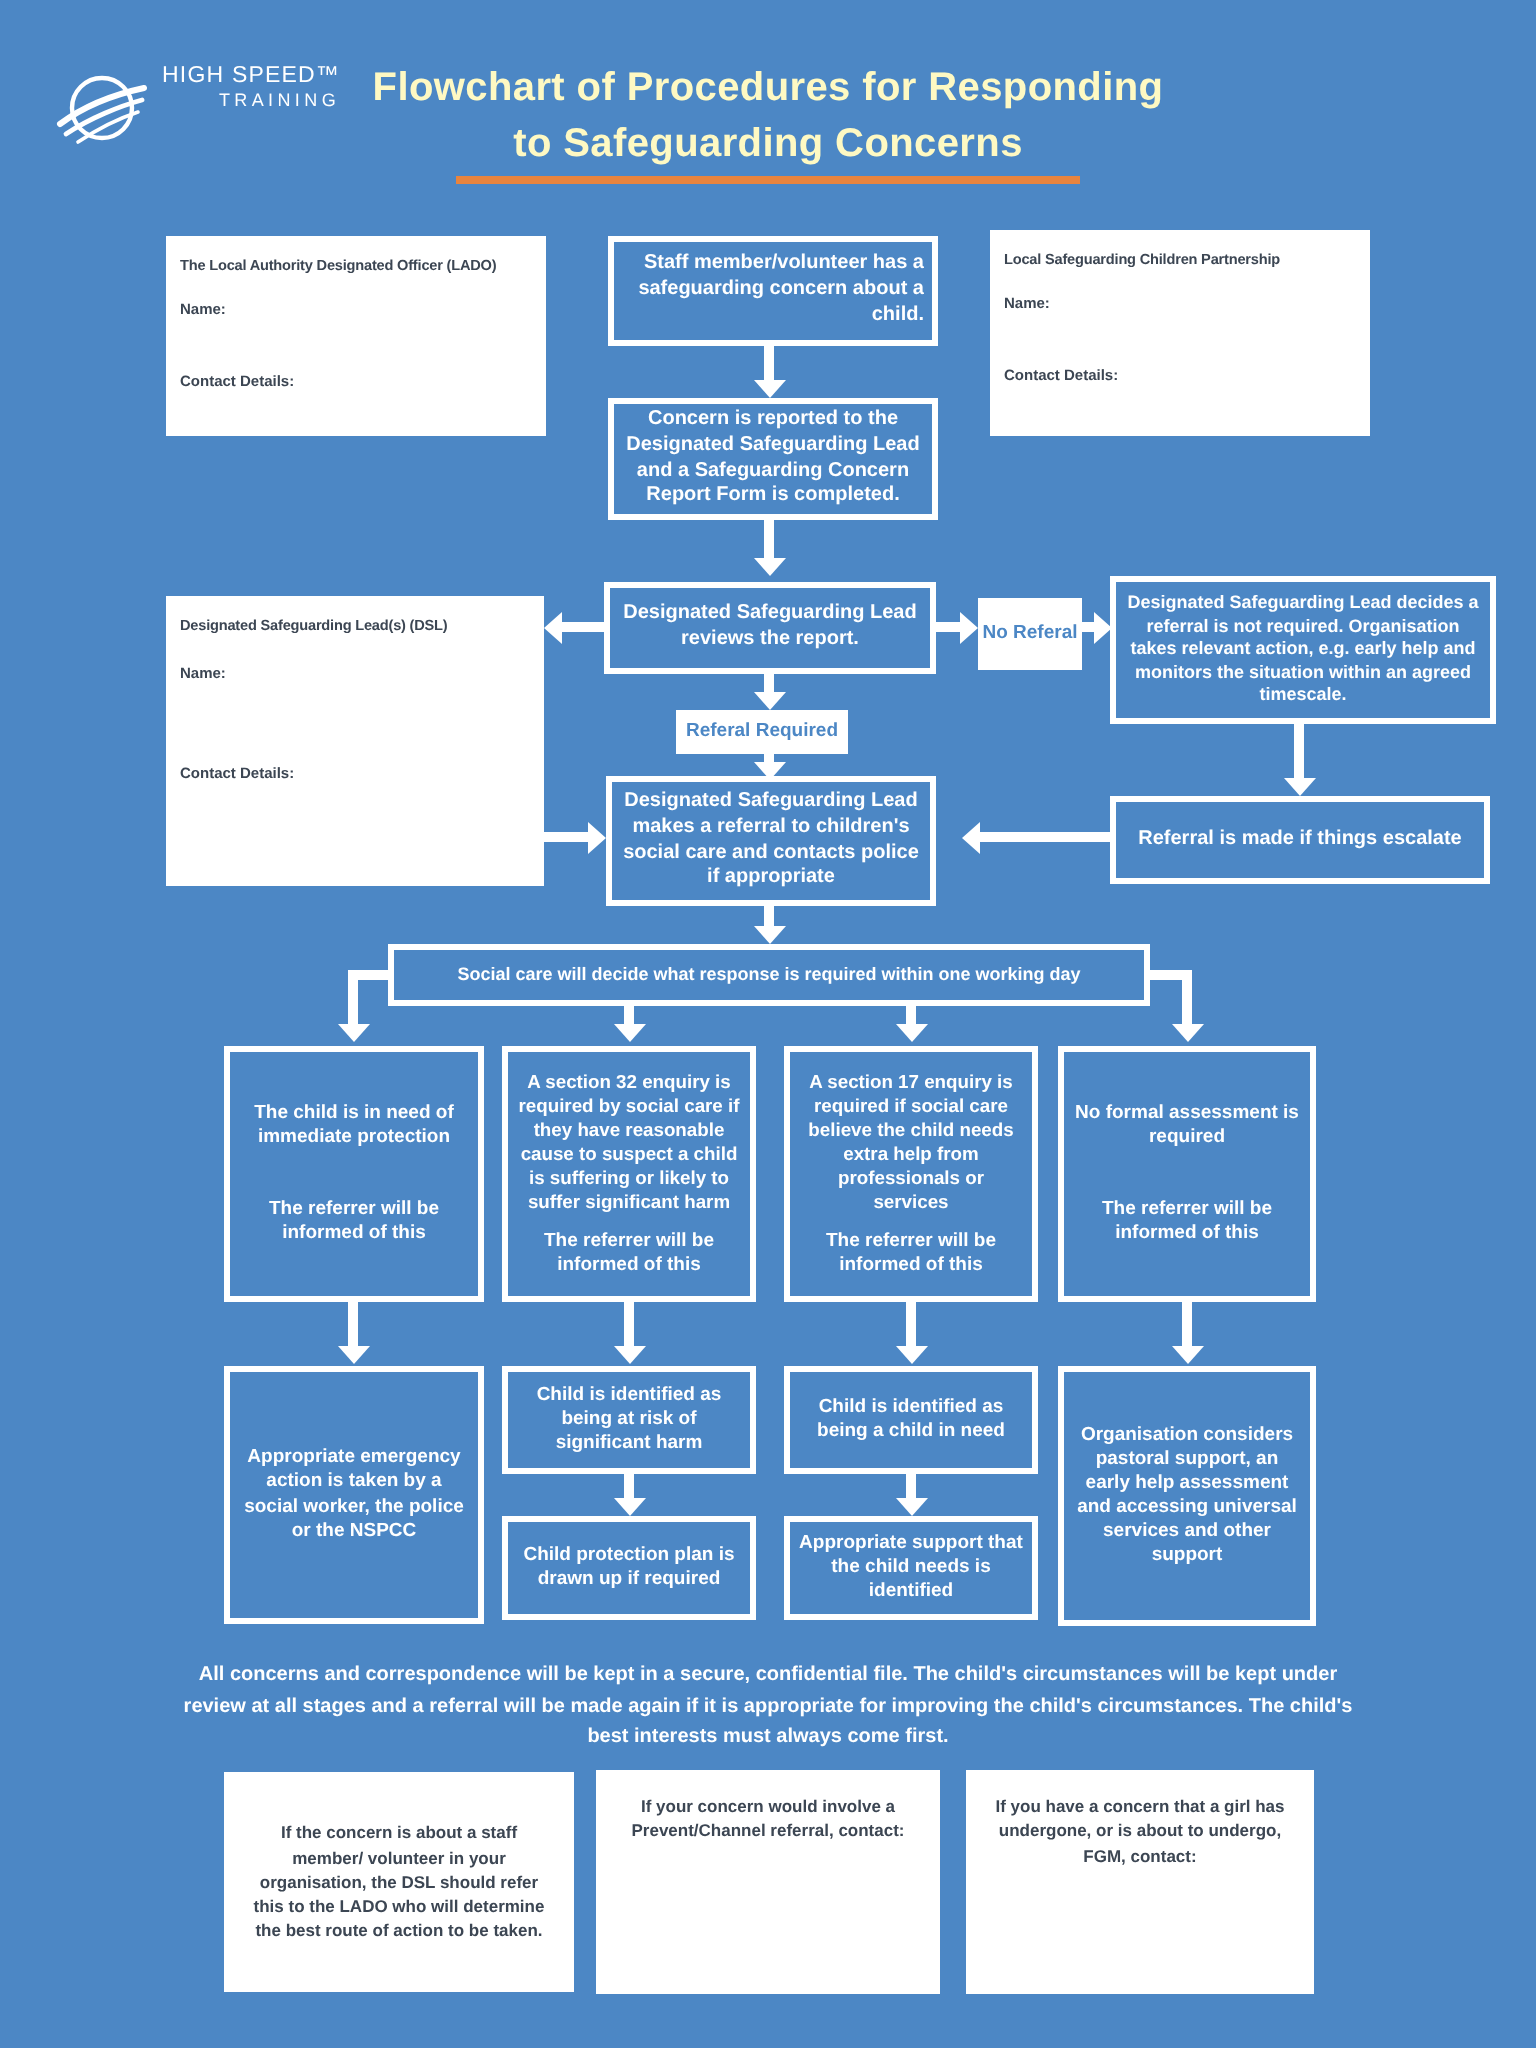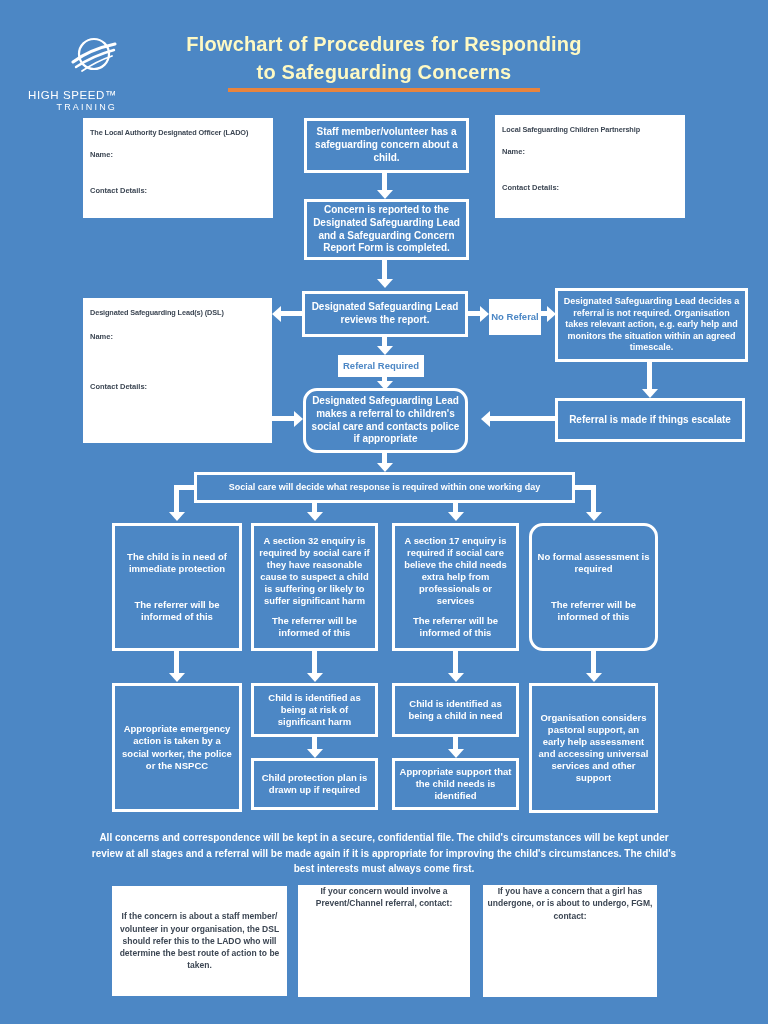--- a/index.html
+++ b/index.html
@@ -7,21 +7,21 @@
     --accent:#E8843E;
     --ink:#3C4653;
   }
   html,body{margin:0;padding:0;background:#fff;}
   #canvas{
     position:relative;width:768px;height:1024px;margin:0 auto;
     background:var(--bg);overflow:hidden;
     font-family:"Liberation Sans","DejaVu Sans",sans-serif;
   }
   
-  .logo{position:absolute;left:28px;top:32px;display:flex;align-items:flex-end;gap:7px;color:#fff;flex-direction:column;}
+  .logo{position:absolute;left:28px;top:32px;display:flex;align-items:flex-start;gap:7px;color:#fff;}
   .logo-text{display:flex;flex-direction:column;align-items:flex-end;line-height:1.15;}
   .logo-l1{font-size:11.5px;letter-spacing:.6px;}
   .logo-l2{font-size:9px;letter-spacing:2.2px;}
   .page-title{position:absolute;left:0;right:0;top:31px;text-align:center;color:#fef9c3;
     font-size:20px;font-weight:bold;line-height:1.38;letter-spacing:.2px;}
   .title-rule{position:absolute;left:50%;transform:translateX(-50%);top:88px;width:312px;height:4px;background:var(--accent);}
   
   .bluebox{position:absolute;box-sizing:border-box;border:3px solid #fff;background:var(--bg);
     color:#fff;font-weight:bold;font-size:10px;line-height:1.28;text-align:center;
     display:flex;flex-direction:column;align-items:center;justify-content:center;padding:2px 4px;}
@@ -47,21 +47,21 @@
   .head-down::after{content:"";position:absolute;top:100%;left:50%;margin-left:-8px;
     border-left:8px solid transparent;border-right:8px solid transparent;border-top:9px solid #fff;}
   .head-left::before{content:"";position:absolute;right:100%;top:50%;margin-top:-8px;
     border-top:8px solid transparent;border-bottom:8px solid transparent;border-right:9px solid #fff;}
   .head-right::after{content:"";position:absolute;left:100%;top:50%;margin-top:-8px;
     border-top:8px solid transparent;border-bottom:8px solid transparent;border-left:9px solid #fff;}
   
   .footer-note{position:absolute;left:84px;top:830px;width:600px;text-align:center;color:#fff;
     font-weight:bold;font-size:10px;line-height:1.55;}
   .note{position:absolute;box-sizing:border-box;background:#fff;color:var(--ink);
-    font-weight:bold;font-size:8.5px;line-height:1.45;text-align:center;padding:0;}
+    font-weight:bold;font-size:8.5px;line-height:1.45;text-align:center;padding:12px;}
   .note-center{display:flex;align-items:center;justify-content:center;}
 </style>
 </head>
 <body>
 
 <div id="canvas">
 
   <div class="logo">
     <span>
       <svg width="46" height="46" viewBox="0 0 46 46">
@@ -82,21 +82,21 @@
     <div>to Safeguarding Concerns</div>
   </div>
   <div class="title-rule"></div>
 
   <div class="whitebox" style="left:83px;top:118px;width:190px;height:100px;">
     <div class="cb-title">The Local Authority Designated Officer (LADO)</div>
     <div class="cb-name">Name:</div>
     <div class="cb-contact">Contact Details:</div>
   </div>
 
-  <div class="bluebox" style="left:304px;top:118px;width:165px;height:55px;">
+  <div class="bluebox" style="left:304px;top:118px;width:165px;height:55px;text-align:right;">
     <span>Staff member/volunteer has a safeguarding concern about a child.</span>
   </div>
 
   <div class="whitebox" style="left:495px;top:115px;width:190px;height:103px;">
     <div class="cb-title">Local Safeguarding Children Partnership</div>
     <div class="cb-name">Name:</div>
     <div class="cb-contact">Contact Details:</div>
   </div>
 
   <div class="stem-v head-down" style="left:382px;top:173px;height:17px;"></div>
@@ -131,21 +131,21 @@
   </div>
 
   <div class="stem-v head-down" style="left:382px;top:337px;height:9px;"></div>
 
   <div class="labelbox" style="left:338px;top:355px;width:86px;height:22px;">
     <span>Referal Required</span>
   </div>
 
   <div class="stem-v head-down" style="left:382px;top:377px;height:4px;"></div>
 
-  <div class="bluebox" style="left:303px;top:388px;width:165px;height:65px;border-radius:14px;">
+  <div class="bluebox" style="left:303px;top:388px;width:165px;height:65px;">
     <span>Designated Safeguarding Lead makes a referral to children's social care and contacts police if appropriate</span>
   </div>
 
   <div class="stem-h head-right" style="left:272px;top:416px;width:22px;"></div>
   <div class="stem-h head-left" style="left:490px;top:416px;width:65px;"></div>
   <div class="stem-v head-down" style="left:647px;top:362px;height:27px;"></div>
 
   <div class="bluebox" style="left:555px;top:398px;width:190px;height:44px;">
     <span>Referral is made if things escalate</span>
   </div>
@@ -168,21 +168,21 @@
     <div class="a-note">The referrer will be informed of this</div>
   </div>
   <div class="bluebox assess col2" style="left:251px;top:523px;width:127px;height:128px;">
     <div class="a-main">A section 32 enquiry is required by social care if they have reasonable cause to suspect a child is suffering or likely to suffer significant harm</div>
     <div class="a-note">The referrer will be informed of this</div>
   </div>
   <div class="bluebox assess col3" style="left:392px;top:523px;width:127px;height:128px;">
     <div class="a-main">A section 17 enquiry is required if social care believe the child needs extra help from professionals or services</div>
     <div class="a-note">The referrer will be informed of this</div>
   </div>
-  <div class="bluebox assess" style="left:529px;top:523px;width:129px;height:128px;border-radius:14px;">
+  <div class="bluebox assess" style="left:529px;top:523px;width:129px;height:128px;">
     <div class="a-main">No formal assessment is required</div>
     <div class="a-note">The referrer will be informed of this</div>
   </div>
 
   <div class="stem-v head-down" style="left:174px;top:651px;height:22px;"></div>
   <div class="stem-v head-down" style="left:312px;top:651px;height:22px;"></div>
   <div class="stem-v head-down" style="left:453px;top:651px;height:22px;"></div>
   <div class="stem-v head-down" style="left:591px;top:651px;height:22px;"></div>
 
   <div class="bluebox stepbox" style="left:112px;top:683px;width:130px;height:129px;">

